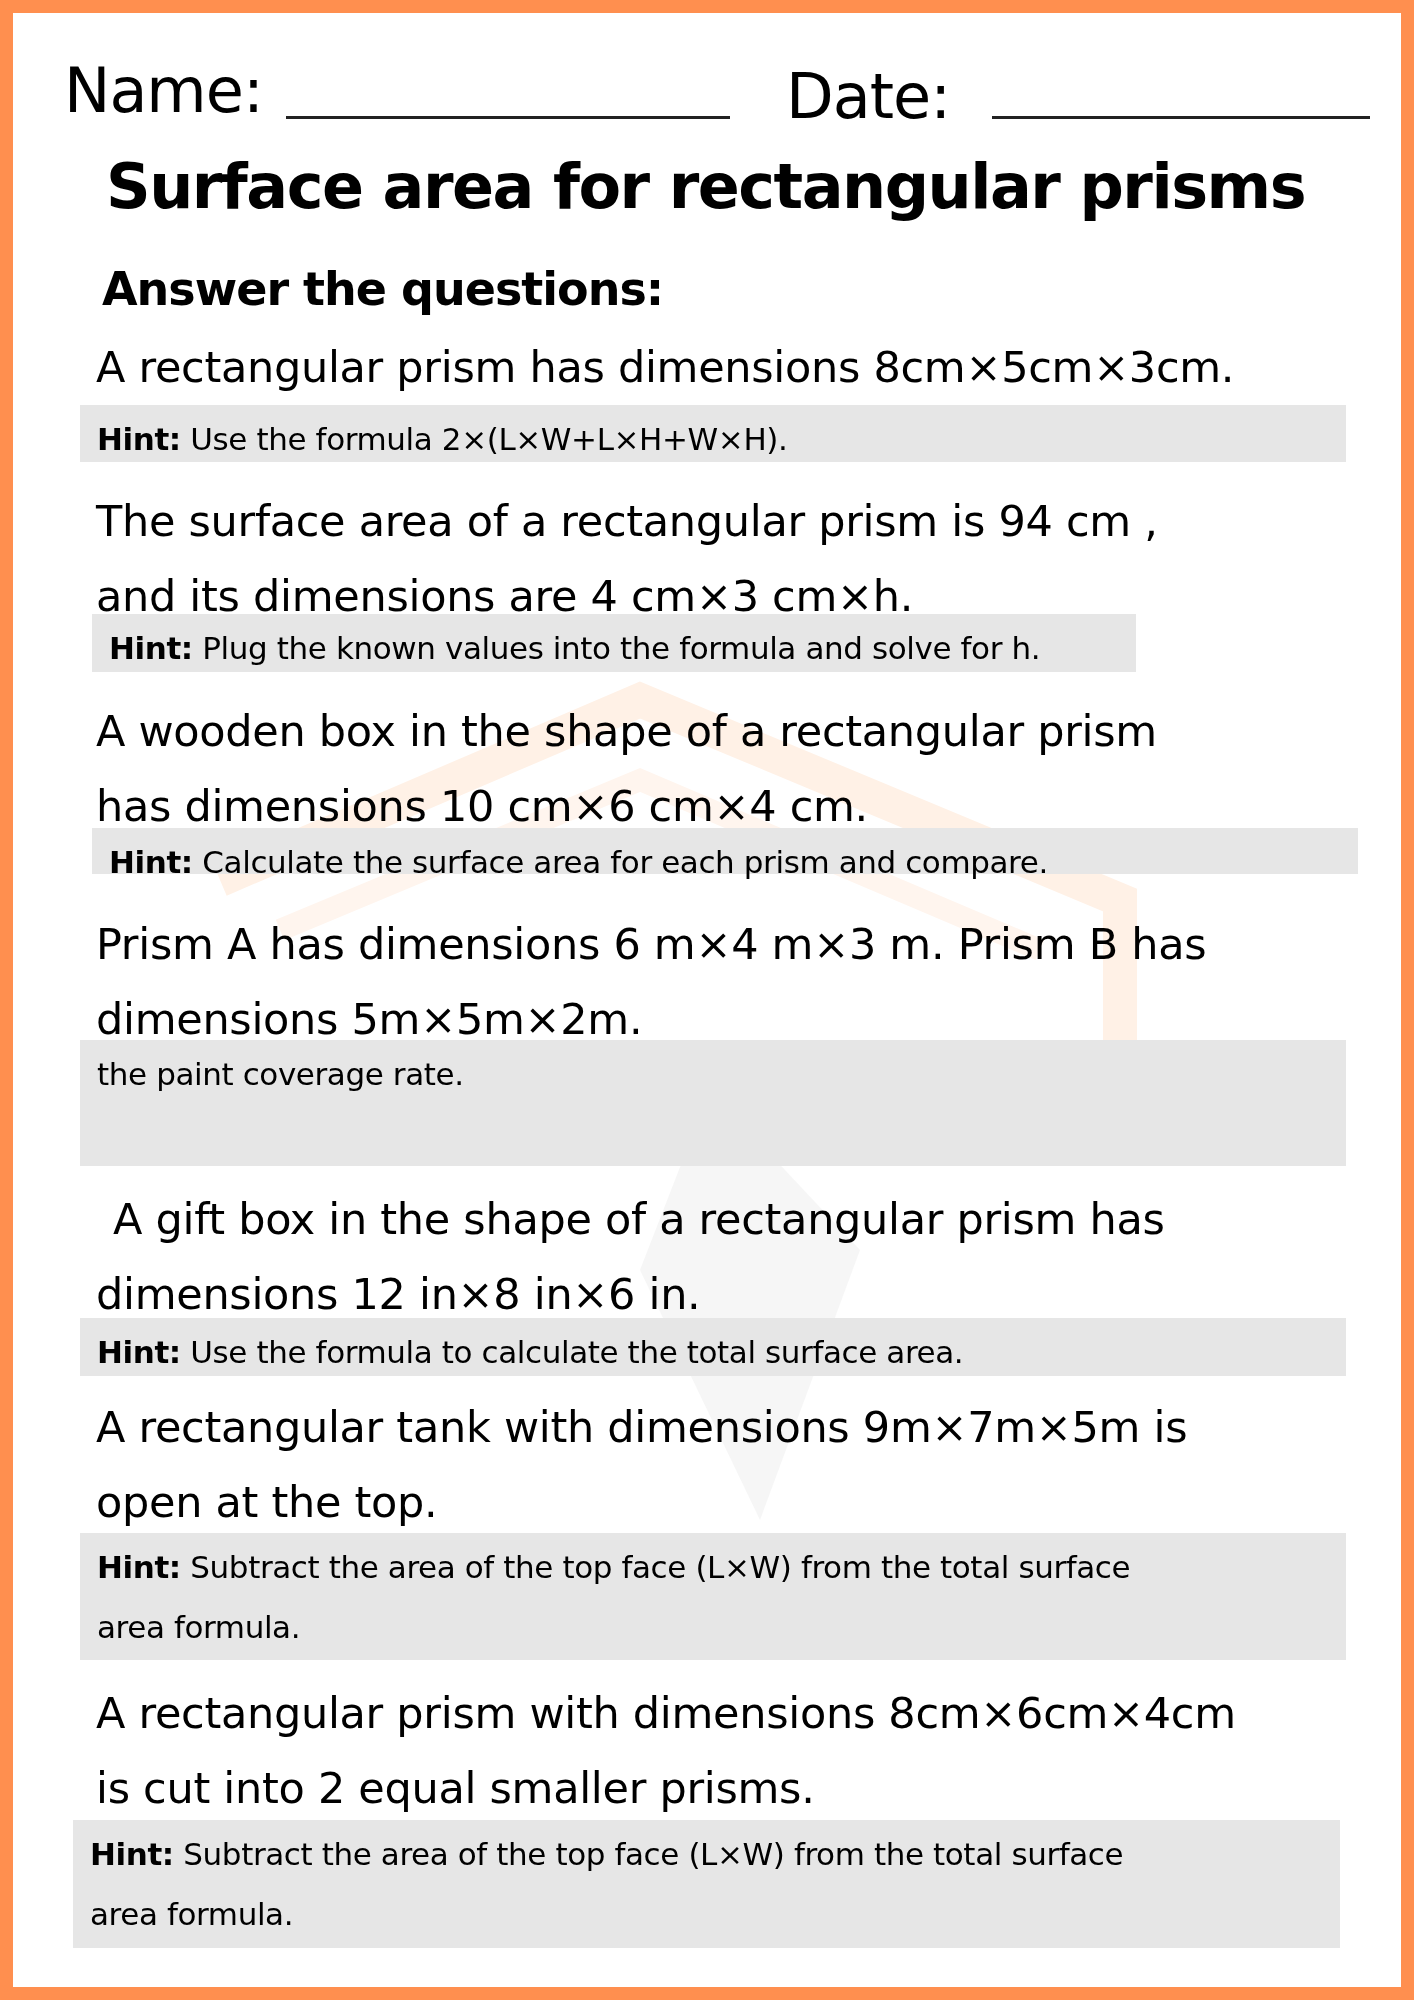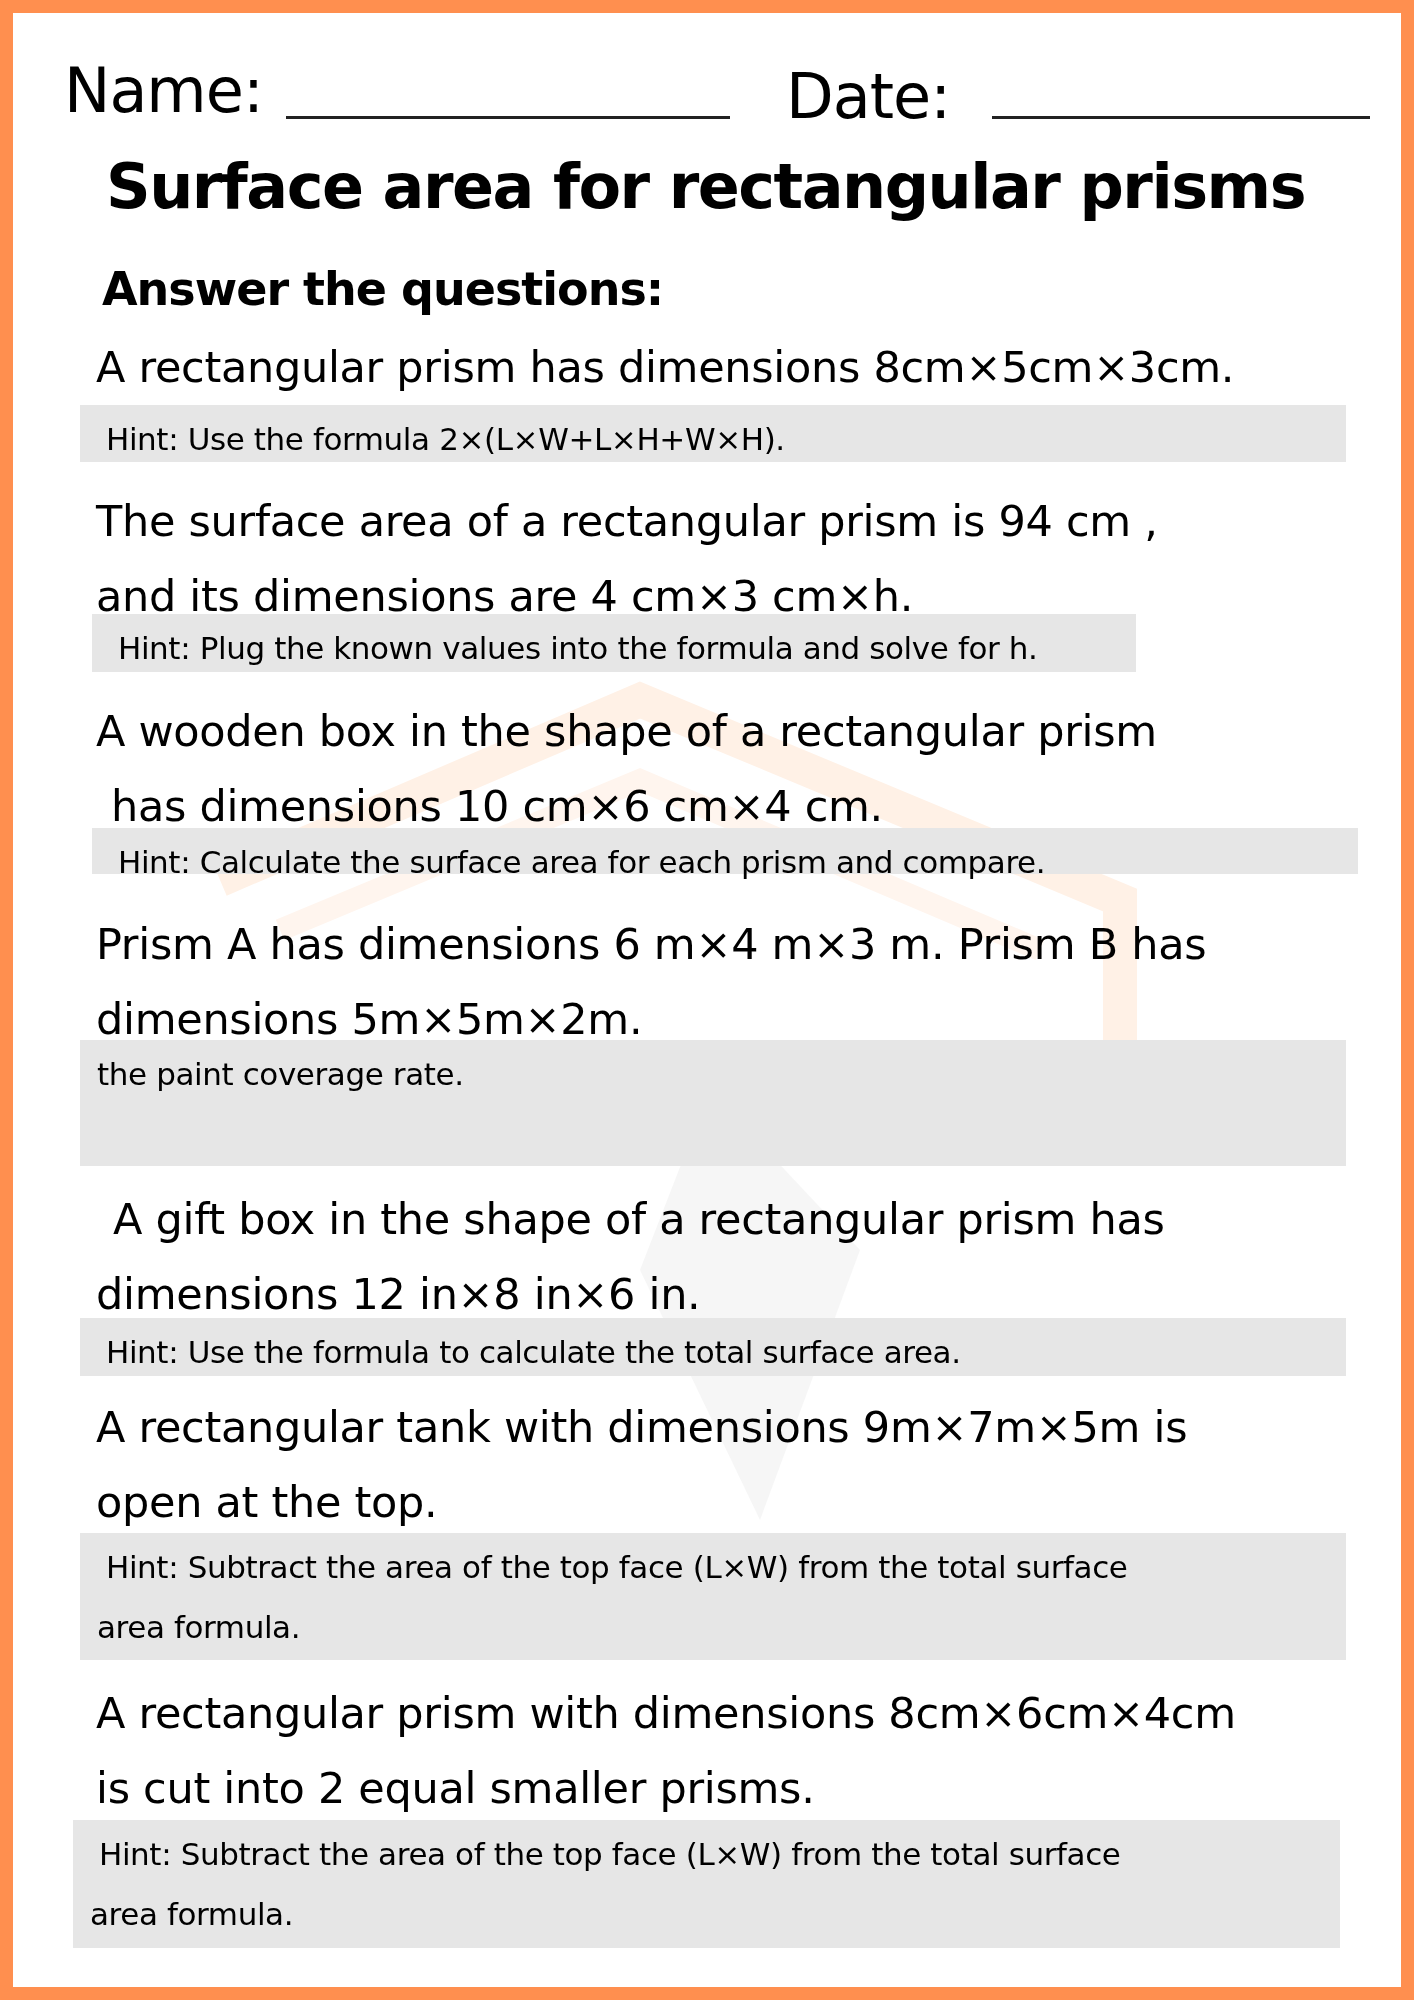--- a/index.html
+++ b/index.html
@@ -17,21 +17,21 @@
   .abs { position: absolute; white-space: nowrap; }
   .namedate { font-size: 62px; font-weight: 400; letter-spacing: -1px; }
   .fill-line { position: absolute; height: 3px; background: #222; }
   .title { font-size: 62px; font-weight: 700; letter-spacing: -1.5px; }
   .subtitle { font-size: 46px; font-weight: 700; letter-spacing: -1px; }
   .q { font-size: 43px; font-weight: 400; line-height: 75px; letter-spacing: -0.3px; }
   .hint {
     position: absolute; background: #E6E6E6; box-sizing: border-box;
     padding: 4px 0 0 17px; font-size: 31px; line-height: 60px; letter-spacing: -0.4px;
   }
-  .hint b { font-weight: 400; margin-left: 9px; }
+  .hint b { font-weight: 700; }
 </style>
 </head>
 <body>
 
 <div class="frame"></div>
 
 <svg class="watermark" viewBox="0 0 1414 2000">
   <polyline points="220,880 640,700 1120,900 1120,1110" fill="none" stroke="#FFF1E6" stroke-width="34"></polyline>
   <polyline points="280,930 640,780 1040,950" fill="none" stroke="#FFF5EE" stroke-width="22"></polyline>
   <polygon points="710,1090 860,1250 760,1520 640,1270" fill="#F4F4F4" opacity="0.8"></polygon>
@@ -50,21 +50,21 @@
   <b>Hint:</b> <span>Use the formula 2×(L×W+L×H+W×H).</span>
 </div>
 
 <div class="abs q" style="left:96px; top:484px;">The surface area of a rectangular prism is 94 cm ,</div>
 <div class="abs q" style="left:96px; top:559px;">and its dimensions are 4 cm×3 cm×h.</div>
 <div class="hint" style="left:92px; top:614px; width:1044px; height:58px;">
   <b>Hint:</b> <span>Plug the known values into the formula and solve for h.</span>
 </div>
 
 <div class="abs q" style="left:96px; top:694px;">A wooden box in the shape of a rectangular prism</div>
-<div class="abs q" style="left:96px; top:769px;margin-left:15px;">has dimensions 10 cm×6 cm×4 cm.</div>
+<div class="abs q" style="left:96px; top:769px;">has dimensions 10 cm×6 cm×4 cm.</div>
 <div class="hint" style="left:92px; top:828px; width:1266px; height:46px;">
   <b>Hint:</b> <span>Calculate the surface area for each prism and compare.</span>
 </div>
 
 <div class="abs q" style="left:96px; top:907px;">Prism A has dimensions 6 m×4 m×3 m. Prism B has</div>
 <div class="abs q" style="left:96px; top:982px;">dimensions 5m×5m×2m.</div>
 <div class="hint" style="left:80px; top:1040px; width:1266px; height:126px;">
   <div>the paint coverage rate.</div>
 </div>
 

